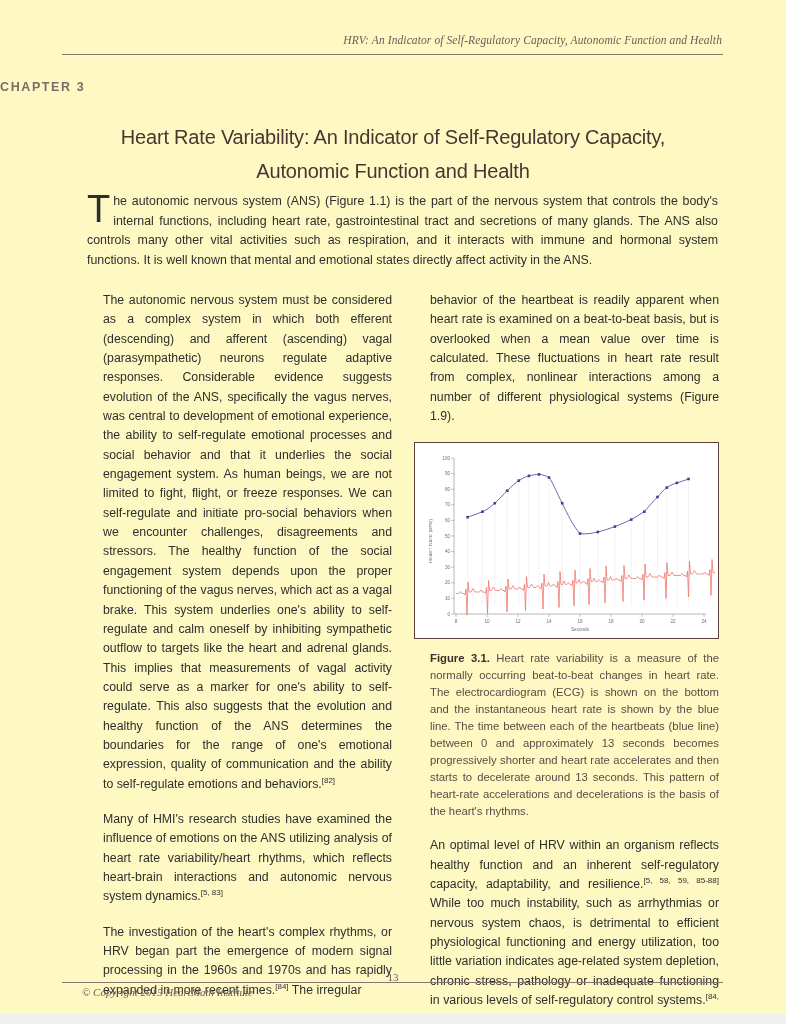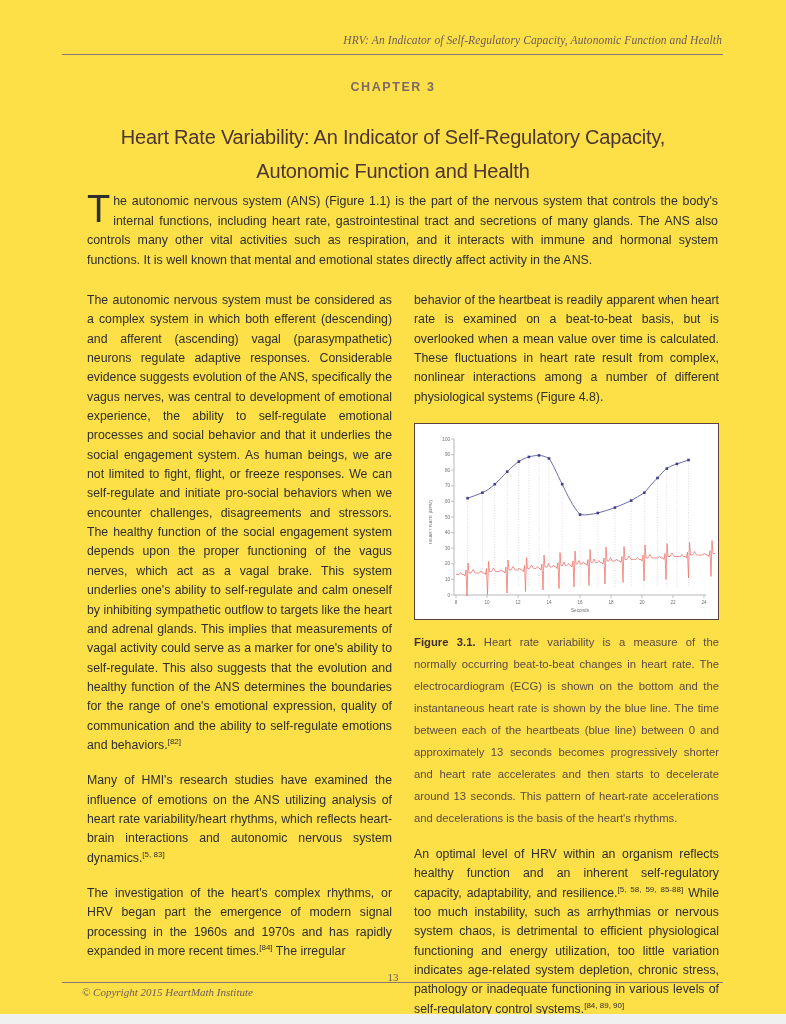--- a/index.html
+++ b/index.html
@@ -10,21 +10,21 @@
     background: #ffffff;
     font-family: "Liberation Sans", sans-serif;
     color: #2b2b2b;
     position: relative;
     overflow: hidden;
   }
   .page {
     position: absolute;
     left: 0; top: 0;
     width: 786px; height: 1024px;
-    background: #fde047;
+    background: #fef9c3;
     padding: 0;
   }
   
   .runhead {
     position: absolute;
     left: 62px; top: 34px; width: 660px;
     text-align: right;
     font-family: "Liberation Serif", serif;
     font-style: italic;
     font-size: 11.5px;
@@ -35,21 +35,21 @@
   .runrule {
     position: absolute;
     left: 62px; top: 54px;
     width: 661px; height: 1px;
     background: #8a7573;
   }
   
   .chapter-label {
     position: absolute;
     left: 0; top: 80px; width: 786px;
-    text-align: center;
+    text-align: left;
     font-size: 12.5px;
     font-weight: bold;
     letter-spacing: 1.6px;
     color: #7d6a66;
   }
   
   .chapter-title {
     position: absolute;
     left: 93px; top: 107px; width: 600px;
     text-align: center;
@@ -82,21 +82,21 @@
     position: absolute;
     top: 291px;
     width: 305px;
     font-size: 12.3px;
     line-height: 19.35px;
     text-align: justify;
     color: #2e2e2e;
   }
   .col-left  { left: 87px; }
   .col-right { left: 414px; }
-  .col p { margin: 0 0 16px 0; }
+  .col p { margin: 0 0 16px 16px; }
   sup.ref {
     font-size: 8px;
     vertical-align: super;
     line-height: 0;
   }
   
   .figure-box {
     width: 305px;
     height: 197px;
     border: 1.6px solid #5d403c;
@@ -106,21 +106,21 @@
     position: relative;
   }
   .chart {
     position: relative;
     width: 100%; height: 100%;
     background: #ffffff;
   }
   .chart svg { display: block; }
   .figcaption {
     font-size: 11.3px;
-    line-height: 22px;
+    line-height: 17px;
     color: #5b4a46;
     text-align: justify;
     margin: 0 0 17px 0;
   }
   .figcaption b { color: #3f2e2b; font-weight: bold; }
   
   .pagenum {
     position: absolute;
     left: 0; top: 971px; width: 786px;
     text-align: center;
@@ -165,21 +165,21 @@
     <span class="dropcap">T</span><span>he autonomic nervous system (ANS) (Figure 1.1) is the part of the nervous system that controls the body's internal functions, including heart rate, gastrointestinal tract and secretions of many glands. The ANS also controls many other vital activities such as respiration, and it interacts with immune and hormonal system functions. It is well known that mental and emotional states directly affect activity in the ANS.</span>
   </div>
 
   <div class="col col-left">
     <p><span>The autonomic nervous system must be considered as a complex system in which both efferent (descending) and afferent (ascending) vagal (parasympathetic) neurons regulate adaptive responses. Considerable evidence suggests evolution of the ANS, specifically the vagus nerves, was central to development of emotional experience, the ability to self-regulate emotional processes and social behavior and that it underlies the social engagement system. As human beings, we are not limited to fight, flight, or freeze responses. We can self-regulate and initiate pro-social behaviors when we encounter challenges, disagreements and stressors. The healthy function of the social engagement system depends upon the proper functioning of the vagus nerves, which act as a vagal brake.  This system underlies one's ability to self-regulate and calm oneself by inhibiting sympathetic outflow to targets like the heart and adrenal glands. This implies that measurements of vagal activity could serve as a marker for one's ability to self-regulate. This also suggests that the evolution and healthy function of the ANS determines the boundaries for the range of one's emotional expression, quality of communication and the ability to self-regulate emotions and behaviors.</span><sup class="ref">[82]</sup></p>
     <p><span>Many of HMI's research studies have examined the influence of emotions on the ANS utilizing analysis of heart rate variability/heart rhythms, which reflects heart-brain interactions and autonomic nervous system dynamics.</span><sup class="ref">[5, 83]</sup></p>
     <p><span>The investigation of the heart's complex rhythms, or HRV began part the emergence of modern signal processing in the 1960s and 1970s and has rapidly expanded in more recent times.</span><sup class="ref">[84]</sup><span> The irregular</span></p>
   </div>
 
   <div class="col col-right">
-    <p>behavior of the heartbeat is readily apparent when heart rate is examined on a beat-to-beat basis, but is overlooked when a mean value over time is calculated. These fluctuations in heart rate result from complex, nonlinear interactions among a number of different physiological systems (Figure 4.8).</p>
+    <p>behavior of the heartbeat is readily apparent when heart rate is examined on a beat-to-beat basis, but is overlooked when a mean value over time is calculated. These fluctuations in heart rate result from complex, nonlinear interactions among a number of different physiological systems (Figure 1.9).</p>
 
     <div class="figure-box">
       <div class="chart">
         <svg width="297" height="189" viewBox="0 0 297 189">
 
           <g font-family="Liberation Sans, sans-serif" font-size="4.6" fill="#6e6e6e">
 
             <text x="32" y="13.6" text-anchor="end">100</text>
             <text x="32" y="29.2" text-anchor="end">90</text>
             <text x="32" y="44.8" text-anchor="end">80</text>

